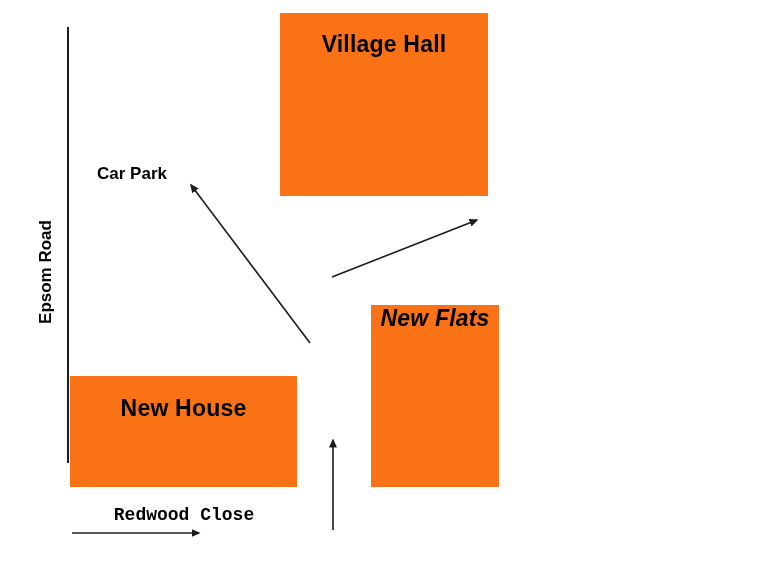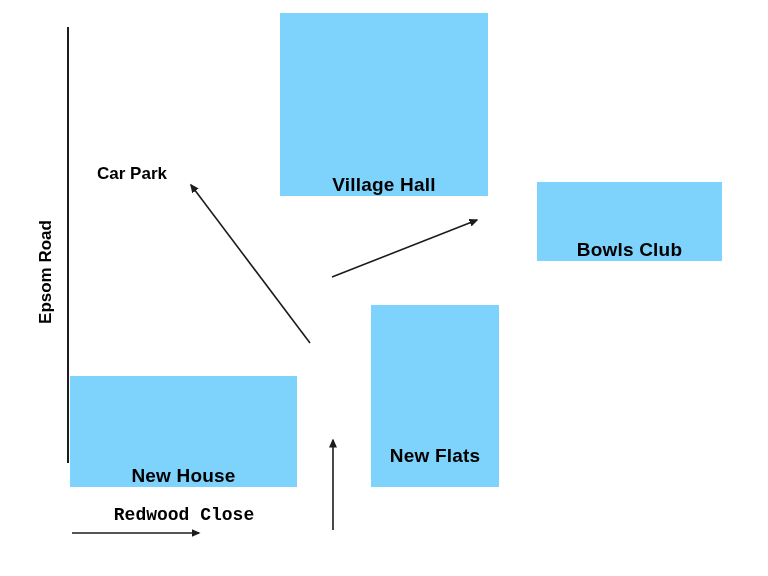--- a/index.html
+++ b/index.html
@@ -17,35 +17,35 @@
   }
   svg.overlay {
     position: absolute;
     left: 0;
     top: 0;
     width: 768px;
     height: 576px;
   }
   .building {
     position: absolute;
-    background: #7dd3fc;
+    background: #f97316;
     display: flex;
-    align-items: flex-end;
+    align-items: flex-start;
     justify-content: center;
     box-sizing: border-box;
     color: #000000;
     font-weight: bold;
-    font-size: 19px;
+    font-size: 23px;
     letter-spacing: 0.2px;
     text-align: center;
   }
   .b-village-hall { left: 280px; top: 13px;  width: 208px; height: 183px; padding-top: 18px; }
   .b-bowls-club   { left: 537px; top: 182px; width: 185px; height: 79px; }
-  .b-new-house    { left: 70px;  top: 376px; width: 227px; height: 111px; padding-top: 6px; }
-  .b-new-flats    { left: 371px; top: 305px; width: 128px; height: 182px; padding-bottom: 20px; }
+  .b-new-house    { left: 70px;  top: 376px; width: 227px; height: 111px; padding-top: 19px; }
+  .b-new-flats    { left: 371px; top: 305px; width: 128px; height: 182px; padding-bottom: 20px; font-style: italic; }
   .map-label {
     position: absolute;
     color: #000000;
     font-weight: bold;
     font-size: 17px;
     white-space: nowrap;
     transform: translate(-50%, -50%);
     text-align: center;
   }
   .lbl-car-park      { left: 132px; top: 174px; }
@@ -78,23 +78,20 @@
 
     <line x1="72" y1="533" x2="199" y2="533" stroke="#1c1c1c" stroke-width="1.6" marker-end="url(#arrowhead)"></line>
 
     <line x1="333" y1="530" x2="333" y2="440" stroke="#1c1c1c" stroke-width="1.6" marker-end="url(#arrowhead)"></line>
   </svg>
 
   <div class="building b-village-hall">
     <span>Village Hall</span>
   </div>
 
-  <div class="building b-bowls-club">
-    <span>Bowls Club</span>
-  </div>
 
   <div class="building b-new-house">
     <span>New House</span>
   </div>
 
   <div class="building b-new-flats">
     <span>New Flats</span>
   </div>
 
   <div class="map-label lbl-car-park">Car Park</div>

